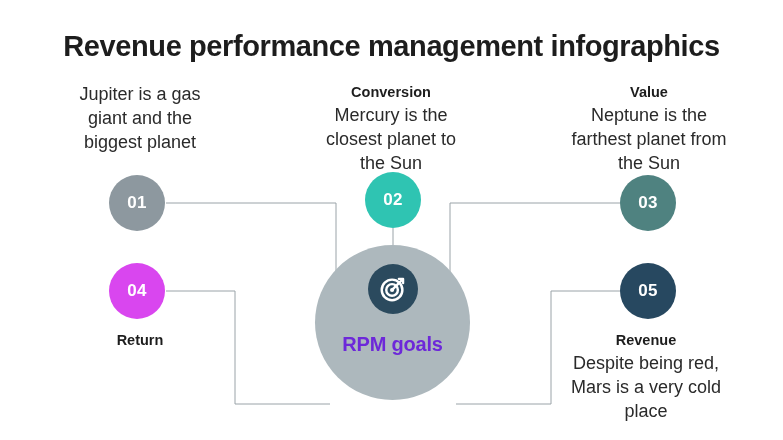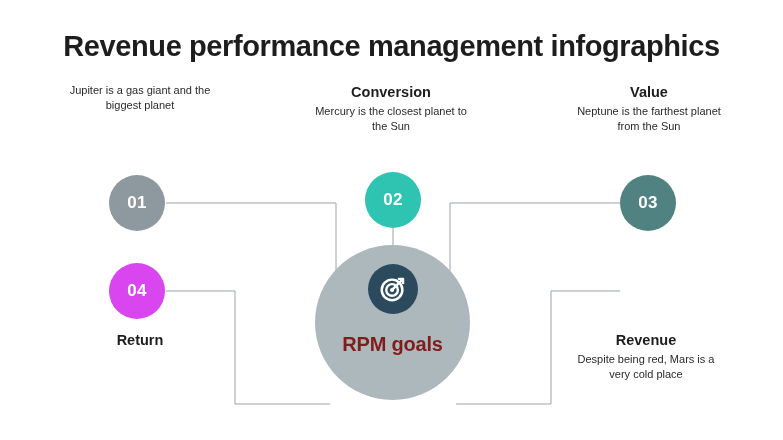--- a/index.html
+++ b/index.html
@@ -52,21 +52,21 @@
     width: 160px;
   }
   .tb-heading {
     font-size: 14.5px;
     font-weight: bold;
     color: #1d1d1d;
     line-height: 1.25;
     margin-bottom: 3px;
   }
   .tb-body {
-    font-size: 11px;
+    font-size: 18px;
     font-weight: normal;
     color: #2a2a2a;
     line-height: 1.33;
   }
 
   #tb-reach      { left: 60px;  top: 83px; }
   #tb-conversion { left: 311px; top: 83px; }
   #tb-value      { left: 569px; top: 83px; }
   #tb-return     { left: 60px;  top: 331px; }
   #tb-velocity   { left: 566px; top: 331px; }
@@ -112,21 +112,21 @@
     margin-top: 19px;
     display: flex;
     align-items: center;
     justify-content: center;
   }
   #hub-icon svg { display: block; }
   #hub-label {
     margin-top: 19px;
     font-size: 20px;
     font-weight: bold;
-    color: #7f1d1d;
+    color: #6d28d9;
     letter-spacing: -0.2px;
   }
 </style>
 </head>
 <body>
 
 <div id="slide" style="background: rgb(255, 255, 255);">
 
   <div id="title">Revenue performance management infographics</div>
 
@@ -163,20 +163,21 @@
 
   <div class="textblock" id="tb-velocity">
     <div class="tb-heading">Revenue</div>
     <div class="tb-body">Despite being red, Mars is a very cold place</div>
   </div>
 
   <div class="node" id="node-01" style="background: rgb(141, 152, 159);">01</div>
   <div class="node" id="node-02" style="background: rgb(47, 196, 178);">02</div>
   <div class="node" id="node-03" style="background: rgb(79, 130, 128);">03</div>
   <div class="node" id="node-04" style="background: #d946ef;">04</div>
+  <div class="node" id="node-05" style="background: rgb(39, 72, 96);">05</div>
 
   <div id="hub" style="background: rgb(173, 184, 189);">
     <div id="hub-icon" style="background: rgb(43, 74, 94);">
       <svg width="30" height="30" viewBox="0 0 32 32" aria-hidden="true">
         <g fill="none" stroke="#ffffff" stroke-width="2.6">
           <circle cx="15" cy="17" r="11"></circle>
           <circle cx="15" cy="17" r="6.2"></circle>
         </g>
         <circle cx="15" cy="17" r="2.2" fill="#ffffff"></circle>
         <path d="M15 17 L25.5 6.5" stroke="#ffffff" stroke-width="2.6" stroke-linecap="round"></path>

